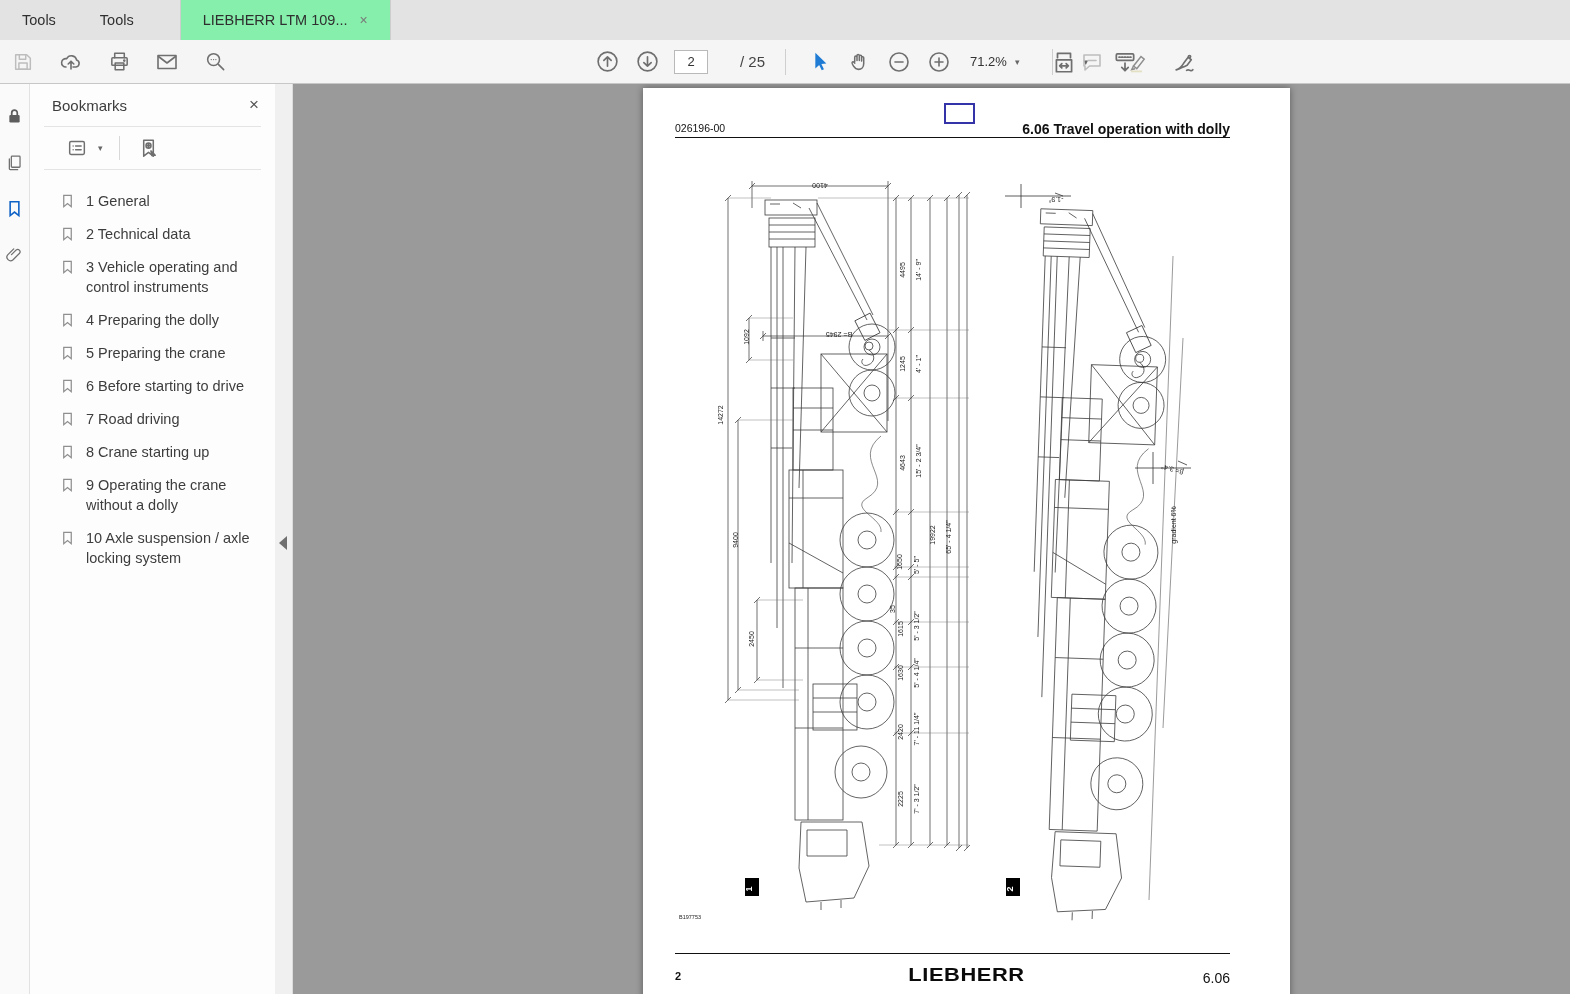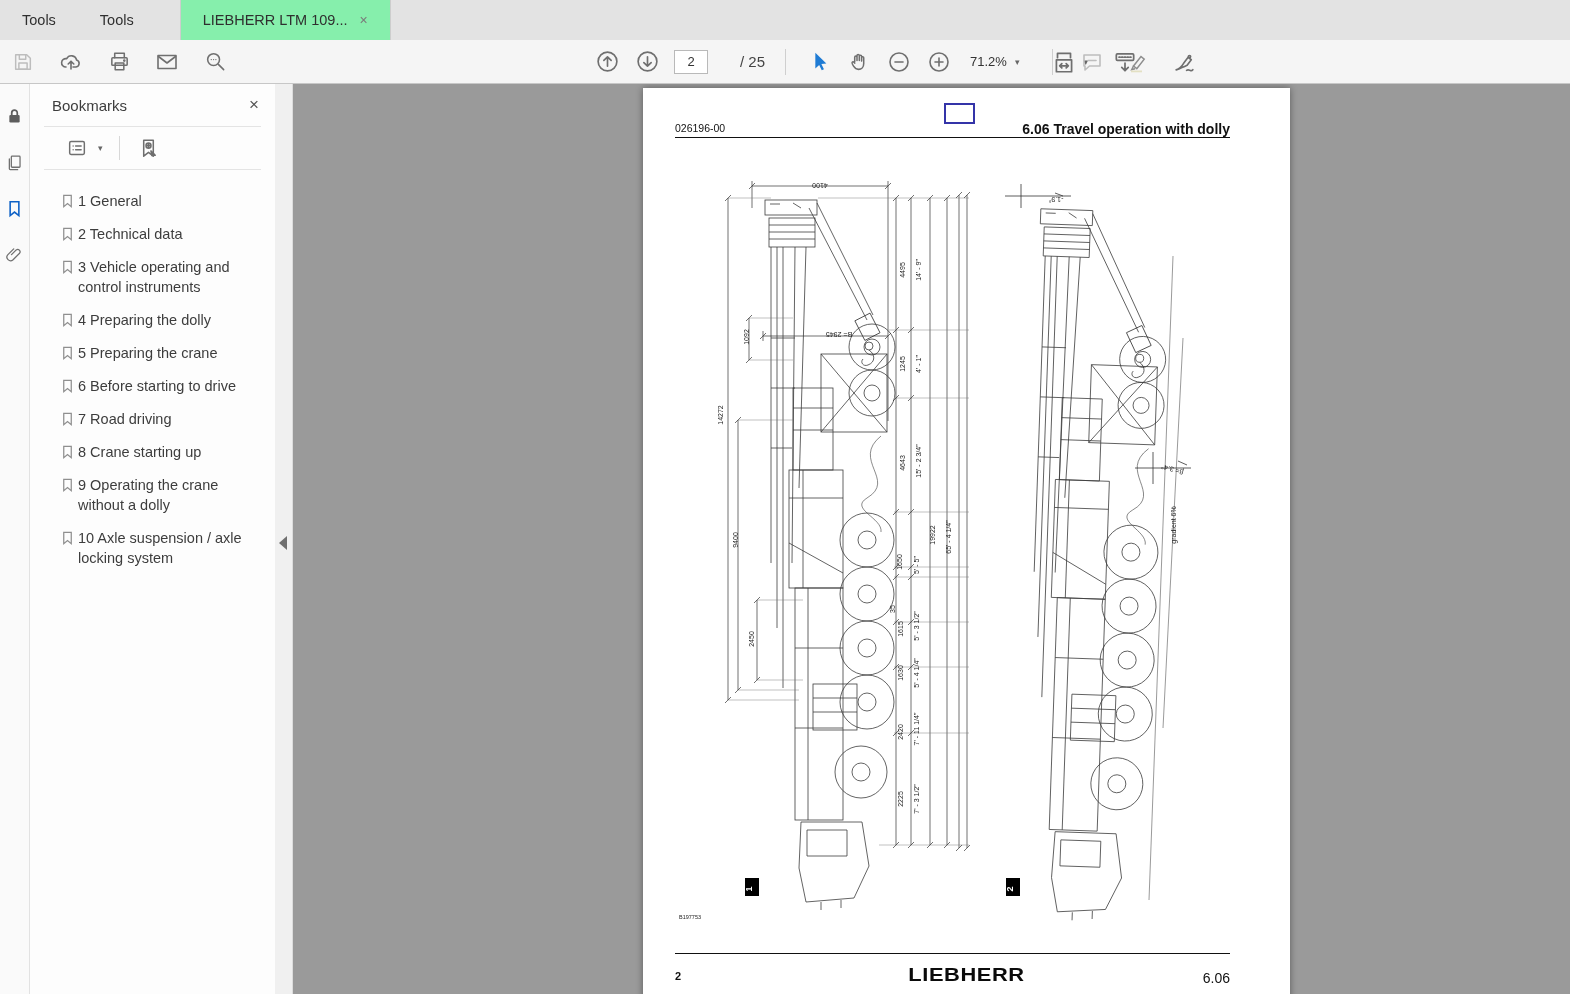--- a/index.html
+++ b/index.html
@@ -42,21 +42,21 @@
   }
   .rail-btn { width:20px; height:20px; display:flex; align-items:center; justify-content:center; }
   .panel { width:245px; background:#fdfdfd; display:flex; flex-direction:column; }
   .panel-header { height:42px; display:flex; align-items:center; padding:0 16px 0 22px; }
   .panel-title { font-size:15px; color:#3d3d3d; flex:1; }
   .panel-close { color:#555; font-size:17px; }
   .panel-tools { height:44px; border-top:1px solid #e4e4e4; border-bottom:1px solid #e4e4e4;
     display:flex; align-items:center; gap:8px; padding-left:20px; margin:0 14px 0 14px; }
   .pt-sep { width:1px; height:24px; background:#d8d8d8; margin:0 8px; }
   .bm-list { padding:14px 8px 0 28px; }
-  .bm-row { display:flex; gap:3px; padding:6.5px 2px; align-items:flex-start; cursor:default; }
+  .bm-row { display:flex; gap:11px; padding:6.5px 2px; align-items:flex-start; cursor:default; }
   .bm-glyph { flex:0 0 auto; margin-top:1px; }
   .bm-label { font-size:14.5px; line-height:1.38; color:#3d3d3d; max-width:176px; }
   .collapse-strip { width:18px; background:#f0f0f0; position:relative; border-right:1px solid #dcdcdc; }
   .collapse-arrow { position:absolute; top:452px; left:4px; width:0; height:0;
     border-top:7px solid transparent; border-bottom:7px solid transparent; border-right:8px solid #6f6f6f; }
   
   .docarea { flex:1; position:relative; background:#9a9a9a; overflow:hidden; }
   .pdf-page {
     position:absolute; left:350px; top:4px; width:647px; height:915px;
     background:#ffffff; box-shadow:0 0 7px rgba(0,0,0,0.4);

